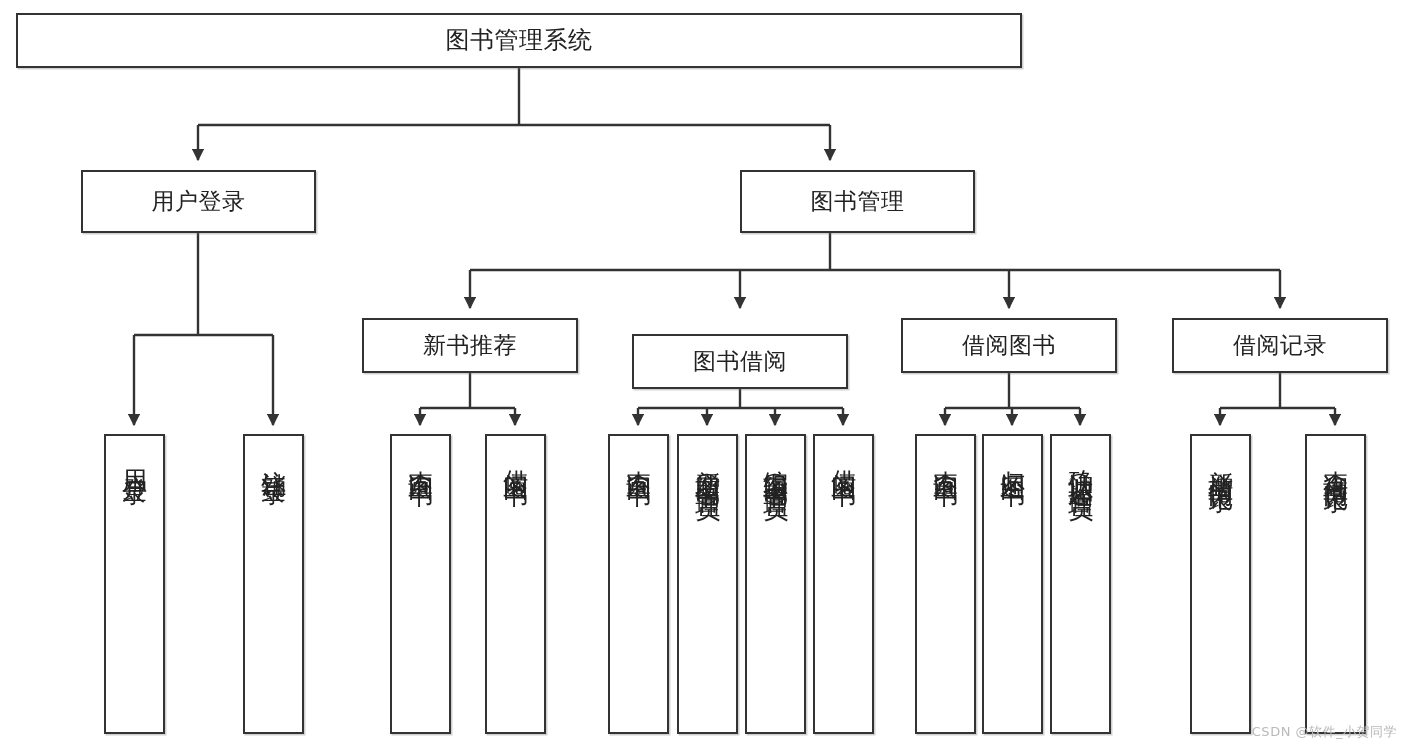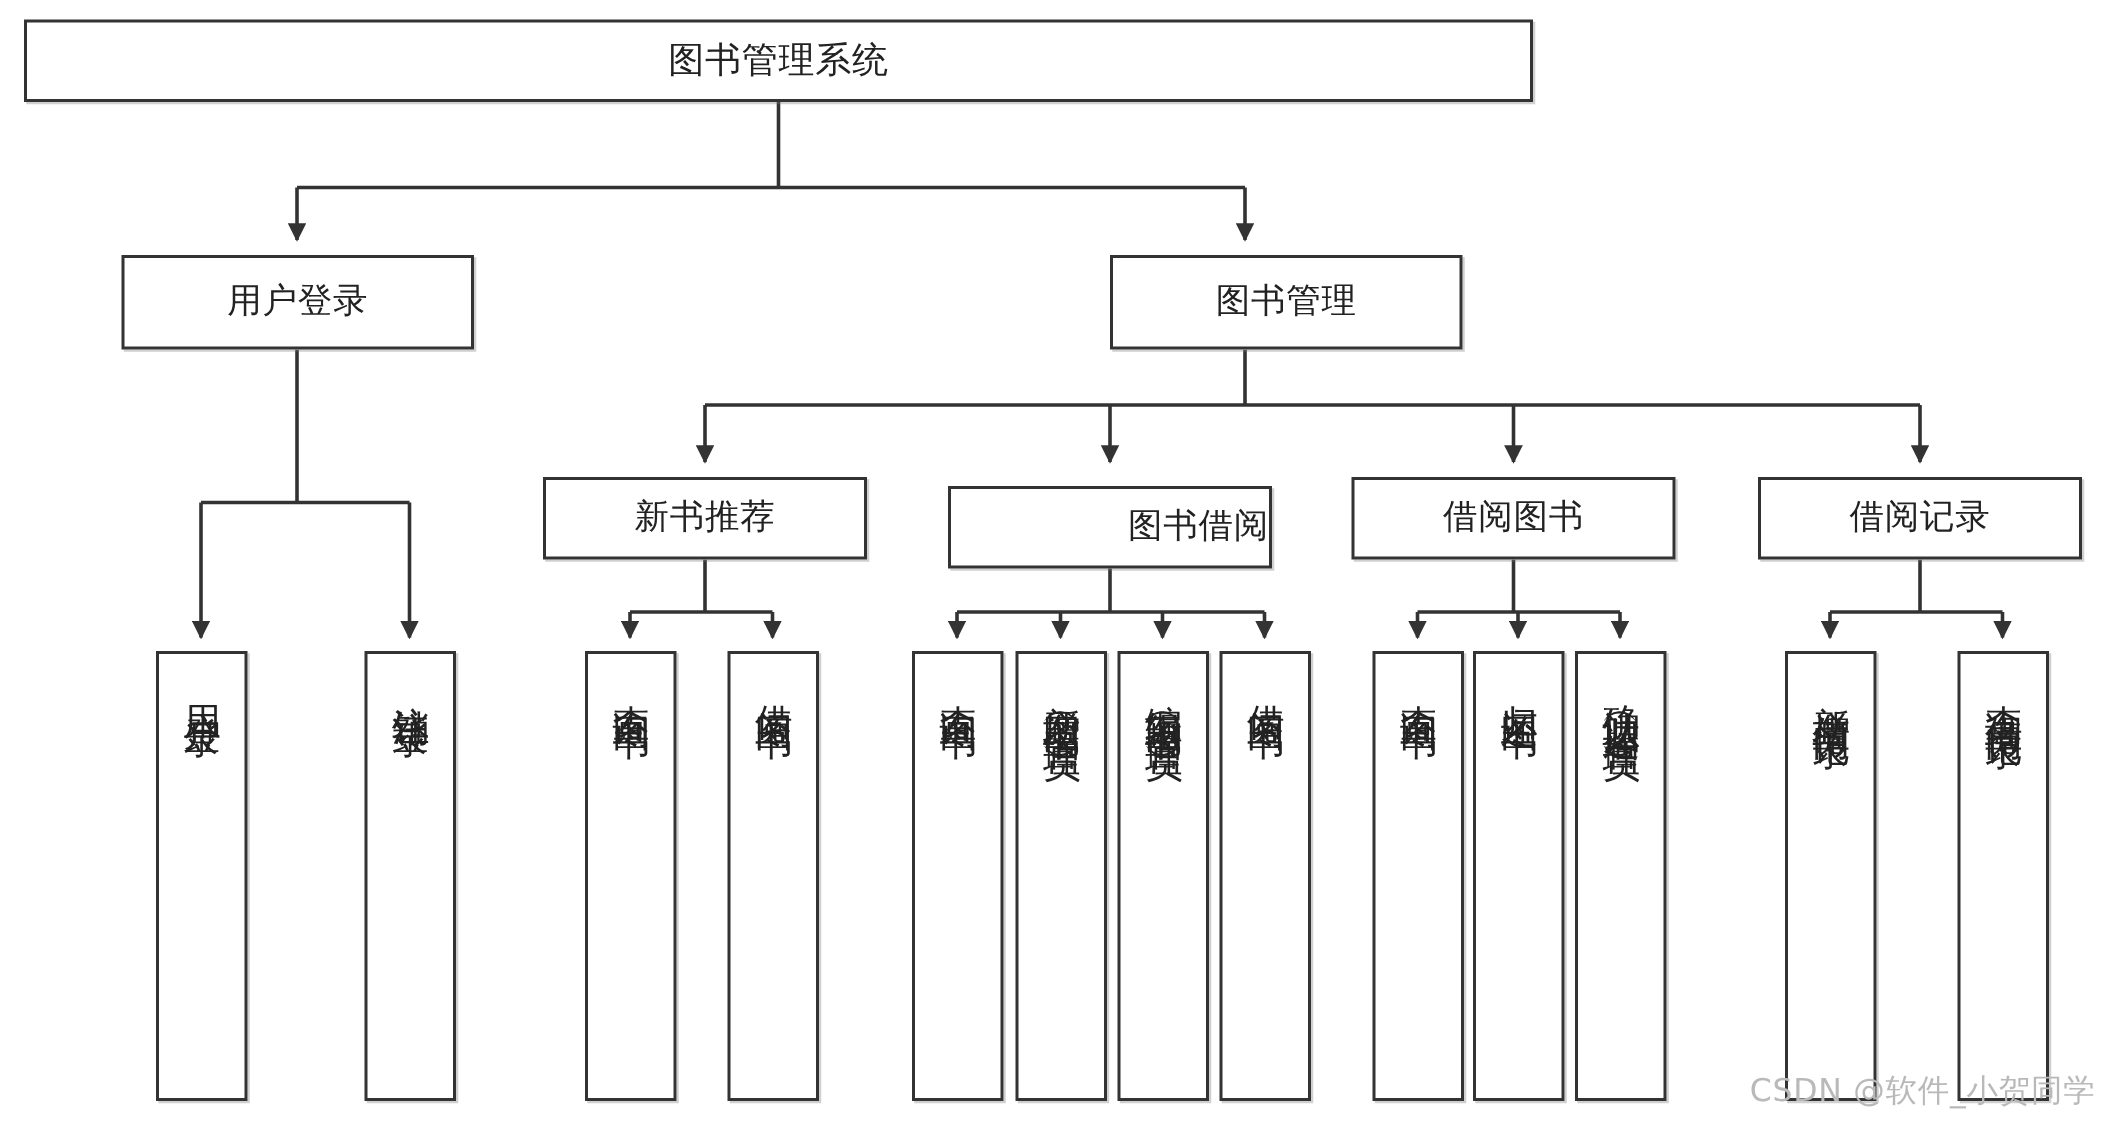--- a/index.html
+++ b/index.html
@@ -57,21 +57,21 @@
     writing-mode: vertical-rl;
     text-orientation: upright;
     font-size: 25px;
     letter-spacing: 4px;
     white-space: nowrap;
   }
   .watermark {
     position: absolute;
     right: 8px;
     bottom: 6px;
-    font-size: 21px;
+    font-size: 13px;
     color: #b9b9b9;
     letter-spacing: 0.5px;
     white-space: nowrap;
     pointer-events: none;
   }
 </style>
 </head>
 <body>
 
 <div id="canvas">
@@ -133,21 +133,21 @@
   <div class="node horiz" style="left:81px; top:170px; width:235px; height:63px;">
     <span class="node-label">用户登录</span>
   </div>
   <div class="node horiz" style="left:712px; top:170px; width:235px; height:63px;margin-left:28px;">
     <span class="node-label">图书管理</span>
   </div>
 
   <div class="node horiz" style="left:362px; top:318px; width:216px; height:55px;">
     <span class="node-label">新书推荐</span>
   </div>
-  <div class="node horiz" style="left:632px; top:324px; width:216px; height:55px;justify-content:flex-end;">
+  <div class="node horiz" style="left:632px; top:334px; width:216px; height:55px;">
     <span class="node-label">图书借阅</span>
   </div>
   <div class="node horiz" style="left:901px; top:318px; width:216px; height:55px;">
     <span class="node-label">借阅图书</span>
   </div>
   <div class="node horiz" style="left:1172px; top:318px; width:216px; height:55px;">
     <span class="node-label">借阅记录</span>
   </div>
 
   <div class="node vert" style="left:104px; top:434px; width:61px; height:300px;">

